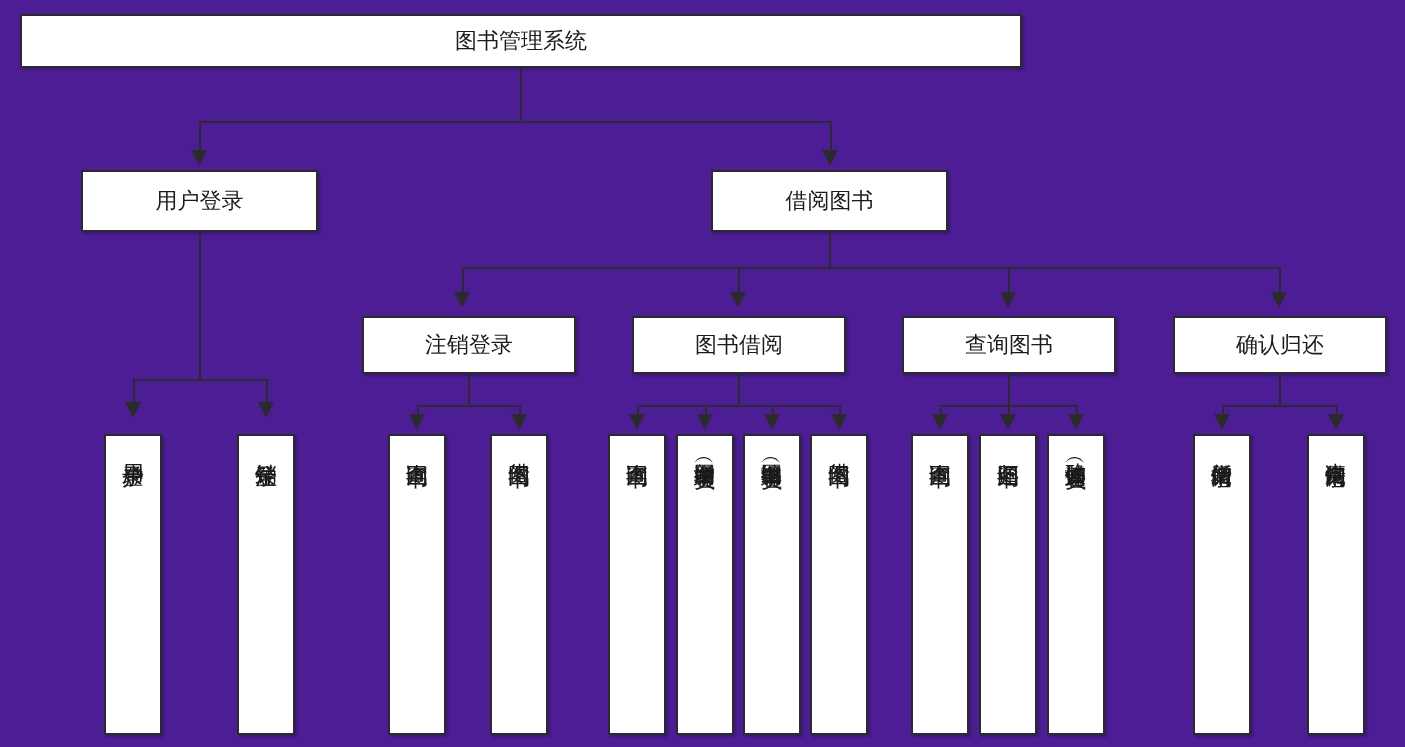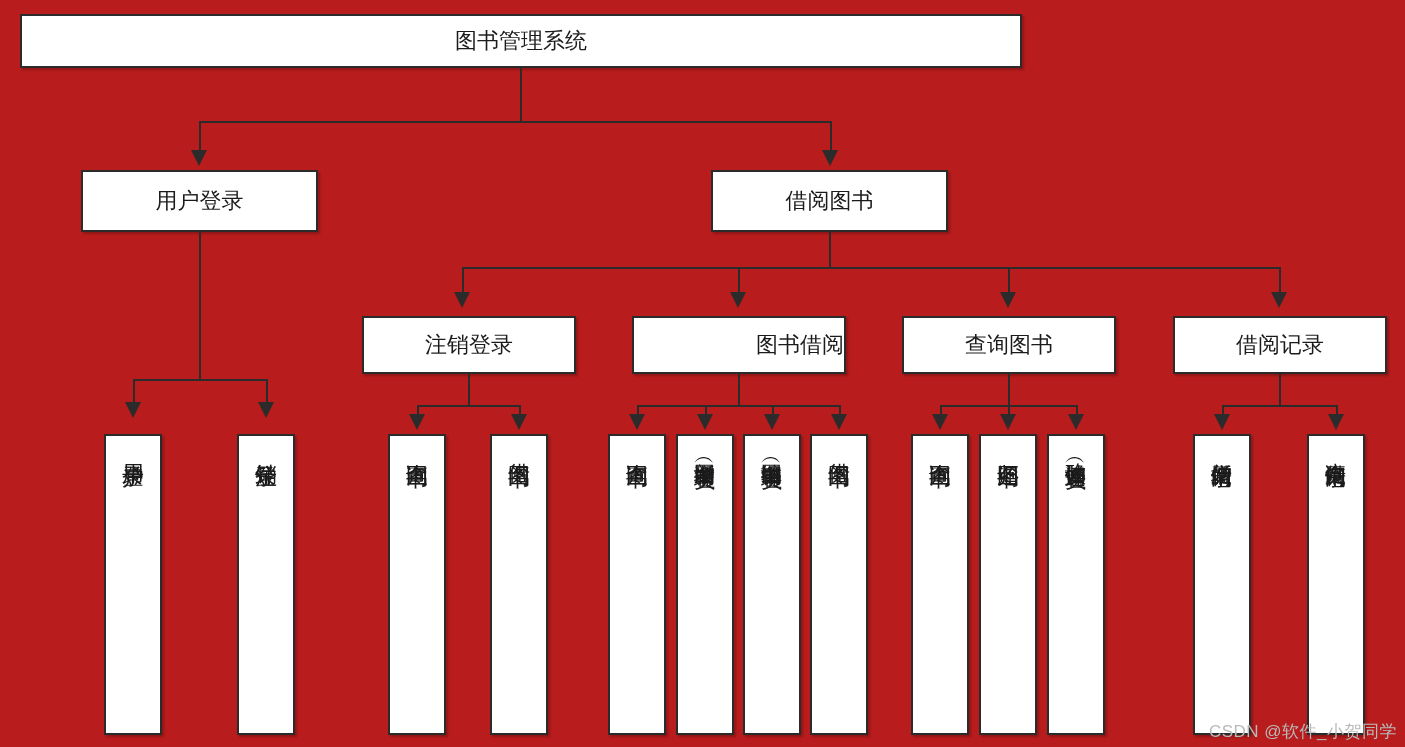--- a/index.html
+++ b/index.html
@@ -7,21 +7,21 @@
     padding: 0;
     background: #ffffff;
   }
   body {
     font-family: "Liberation Sans", "DejaVu Sans", sans-serif;
   }
   #canvas {
     position: relative;
     width: 1405px;
     height: 747px;
-    background: #b91c1c;
+    background: #4c1d95;
     overflow: hidden;
   }
   .node {
     position: absolute;
     box-sizing: border-box;
     border: 2px solid #2b2b2b;
     background: #ffffff;
     box-shadow: 2px 2px 2px rgba(0,0,0,0.22);
     display: flex;
     align-items: center;
@@ -133,28 +133,28 @@
   <div class="vline" style="left:738px; top:267px; height:28px;"></div>
   <div class="arrow" style="left:730px; top:292px;"></div>
   <div class="vline" style="left:1008px; top:267px; height:28px;"></div>
   <div class="arrow" style="left:1000px; top:292px;"></div>
   <div class="vline" style="left:1279px; top:267px; height:28px;"></div>
   <div class="arrow" style="left:1271px; top:292px;"></div>
 
   <div class="node horiz" style="left:362px; top:316px; width:214px; height:58px;">
     <span class="lbl">注销登录</span>
   </div>
-  <div class="node horiz" style="left:632px; top:316px; width:214px; height:58px;justify-content:flex-end;">
+  <div class="node horiz" style="left:632px; top:316px; width:214px; height:58px;">
     <span class="lbl">图书借阅</span>
   </div>
   <div class="node horiz" style="left:902px; top:316px; width:214px; height:58px;">
     <span class="lbl">查询图书</span>
   </div>
   <div class="node horiz" style="left:1173px; top:316px; width:214px; height:58px;">
-    <span class="lbl">借阅记录</span>
+    <span class="lbl">确认归还</span>
   </div>
 
   <div class="vline" style="left:468px; top:374px; height:32px;"></div>
   <div class="hline" style="left:417px; top:405px; width:103px;"></div>
   <div class="vline" style="left:417px; top:405px; height:12px;"></div>
   <div class="arrow" style="left:409px; top:414px;"></div>
   <div class="vline" style="left:519px; top:405px; height:12px;"></div>
   <div class="arrow" style="left:511px; top:414px;"></div>
 
   <div class="node vert" style="left:388px; top:434px; width:58px; height:301px;">
@@ -214,15 +214,14 @@
   <div class="vline" style="left:1336px; top:405px; height:12px;"></div>
   <div class="arrow" style="left:1328px; top:414px;"></div>
 
   <div class="node vert tall" style="left:1193px; top:434px; width:58px; height:301px;">
     <span class="lbl">新增借阅记录</span>
   </div>
   <div class="node vert tall" style="left:1307px; top:434px; width:58px; height:301px;">
     <span class="lbl">查询借阅记录</span>
   </div>
 
-  <div class="watermark">CSDN @软件_小贺同学</div>
 
 </div>
 
 </body></html>

